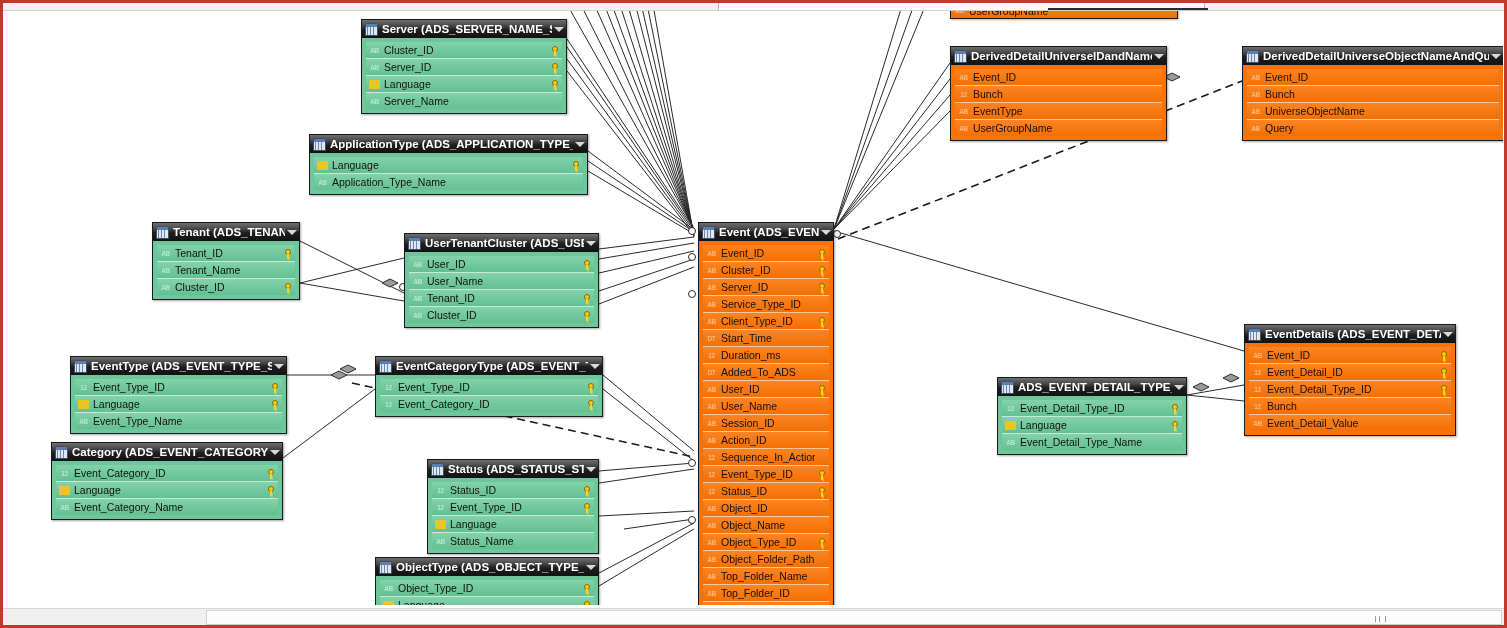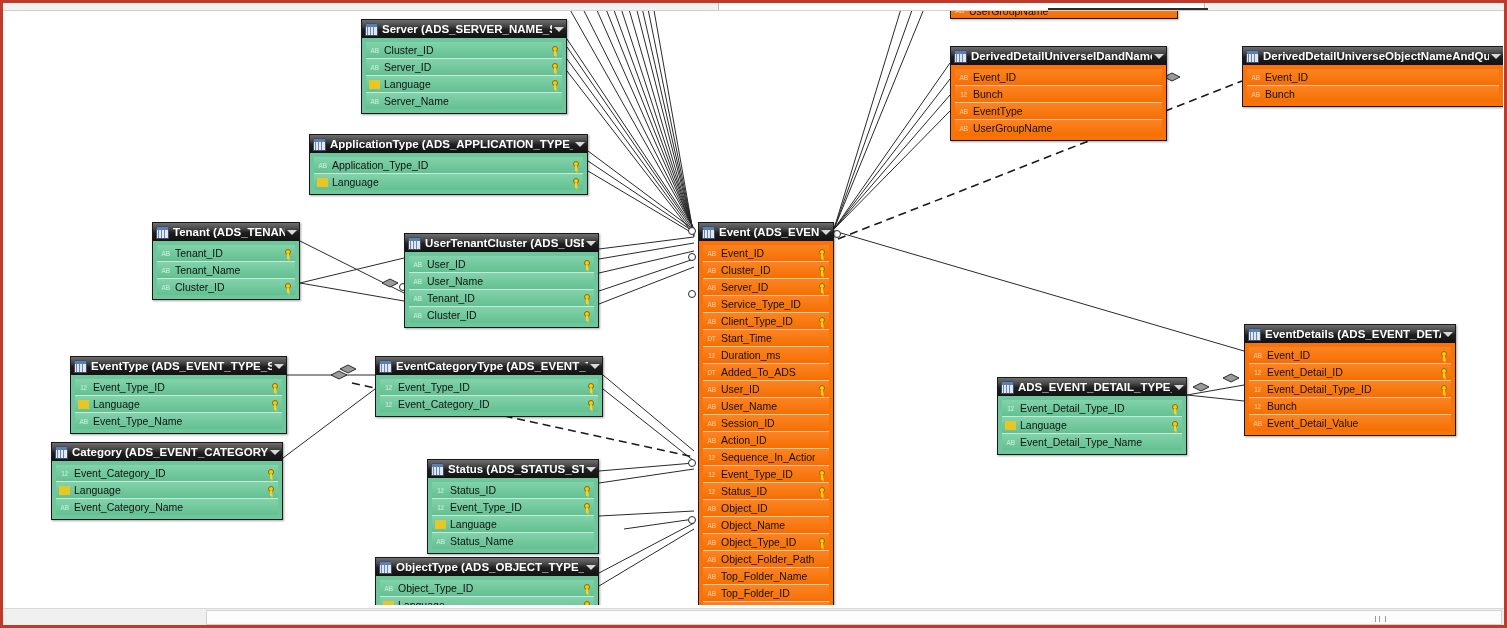--- a/index.html
+++ b/index.html
@@ -293,29 +293,29 @@
         </div>
       </div>
       <div class="tbl green" style="left: 305px; top: 123px; width: 279px;">
         <div class="hdr">
           <span class="tblicon"></span>
           <span class="ttl">ApplicationType (ADS_APPLICATION_TYPE_STR</span>
           <span class="caret"></span>
         </div>
         <div class="rows">
           <div class="row">
-            <span class="typ">AB</span>
-            <span class="nm">Application_Type_ID</span>
-            <span class="keywrap"><span class="key pk"></span></span>
-          </div>
-          <div class="row">
             <span class="typ" style="background: rgb(245, 197, 24); opacity: 0.9;"></span>
             <span class="nm">Language</span>
             <span class="keywrap"><span class="key pk"></span></span>
           </div>
+          <div class="row">
+            <span class="typ">AB</span>
+            <span class="nm">Application_Type_Name</span>
+            <span class="keywrap"></span>
+          </div>
         </div>
       </div>
       <div class="tbl green" style="left: 148px; top: 211px; width: 148px;">
         <div class="hdr">
           <span class="tblicon"></span>
           <span class="ttl">Tenant (ADS_TENANT)</span>
           <span class="caret"></span>
         </div>
         <div class="rows">
           <div class="row">
@@ -659,20 +659,30 @@
         </div>
         <div class="rows">
           <div class="row">
             <span class="typ">AB</span>
             <span class="nm">Event_ID</span>
             <span class="keywrap"></span>
           </div>
           <div class="row">
             <span class="typ">AB</span>
             <span class="nm">Bunch</span>
+            <span class="keywrap"></span>
+          </div>
+          <div class="row">
+            <span class="typ">AB</span>
+            <span class="nm">UniverseObjectName</span>
+            <span class="keywrap"></span>
+          </div>
+          <div class="row">
+            <span class="typ">AB</span>
+            <span class="nm">Query</span>
             <span class="keywrap"></span>
           </div>
         </div>
       </div>
       <div class="tbl orange" style="left: 1240px; top: 313px; width: 212px;">
         <div class="hdr">
           <span class="tblicon"></span>
           <span class="ttl">EventDetails (ADS_EVENT_DETAIL)</span>
           <span class="caret"></span>
         </div>

